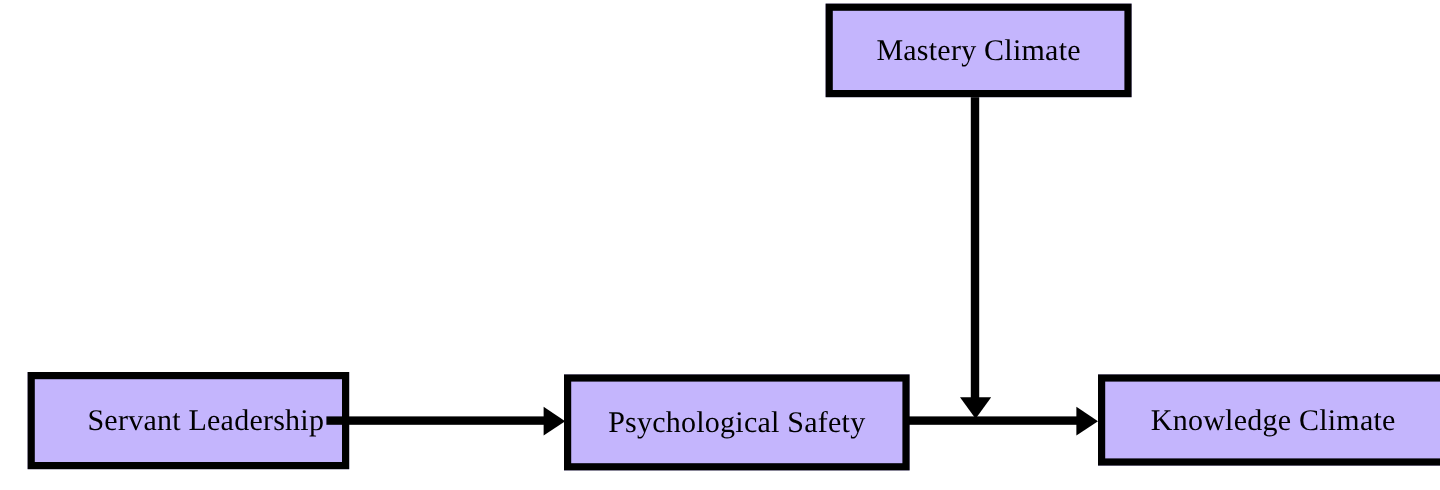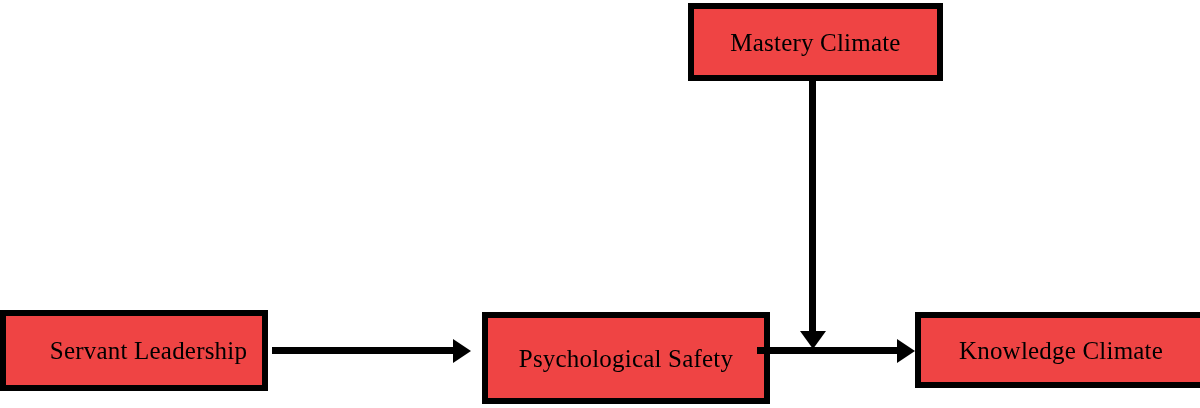--- a/index.html
+++ b/index.html
@@ -11,54 +11,53 @@
     position: relative;
     width: 1200px;
     height: 408px;
     background: #ffffff;
     overflow: hidden;
     font-family: "Liberation Serif", "DejaVu Serif", serif;
   }
   .node {
     position: absolute;
     box-sizing: border-box;
-    background: #ef4444;
+    background: #c4b5fd;
     border: 6px solid #000000;
     display: flex;
     align-items: center;
     justify-content: center;
     color: #000000;
     font-size: 25px;
     font-weight: 400;
     line-height: 1;
     white-space: nowrap;
     letter-spacing: 0.2px;
   }
   
   #node-mastery-climate {
     left: 688px;
     top: 3px;
     width: 255px;
     height: 78px;
   }
   
   #node-servant-leadership {
-    left: 0;
+    left: 23px;
     top: 310px;
     width: 268px;
     height: 81px;
     padding-left: 29px;
   }
   
   #node-psychological-safety {
     left: 470px;
     top: 312px;
     width: 288px;
-    height: 92px;
-    margin-left: 12px;
+    height: 80px;
   }
   
   #node-knowledge-hoarding {
     left: 915px;
     top: 312px;
     width: 292px;
     height: 76px;
   }
 
   

